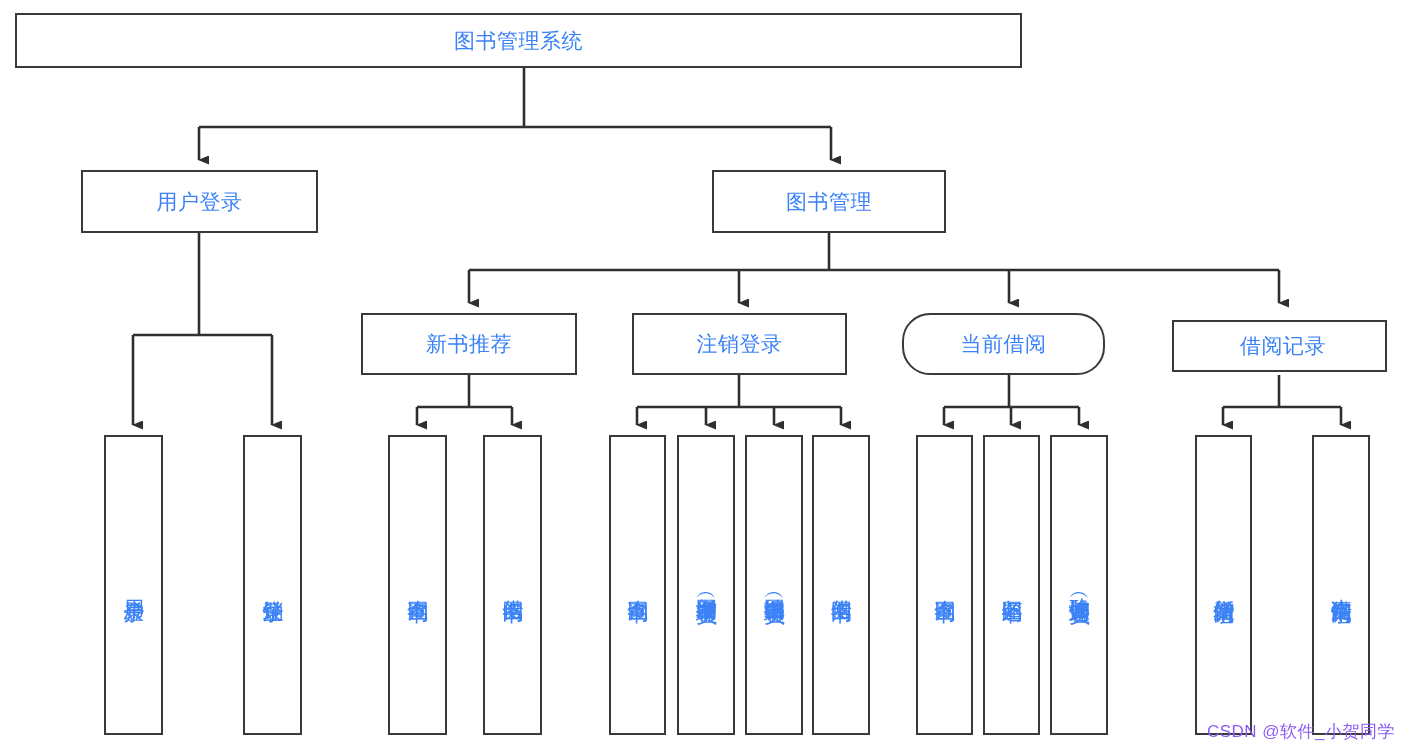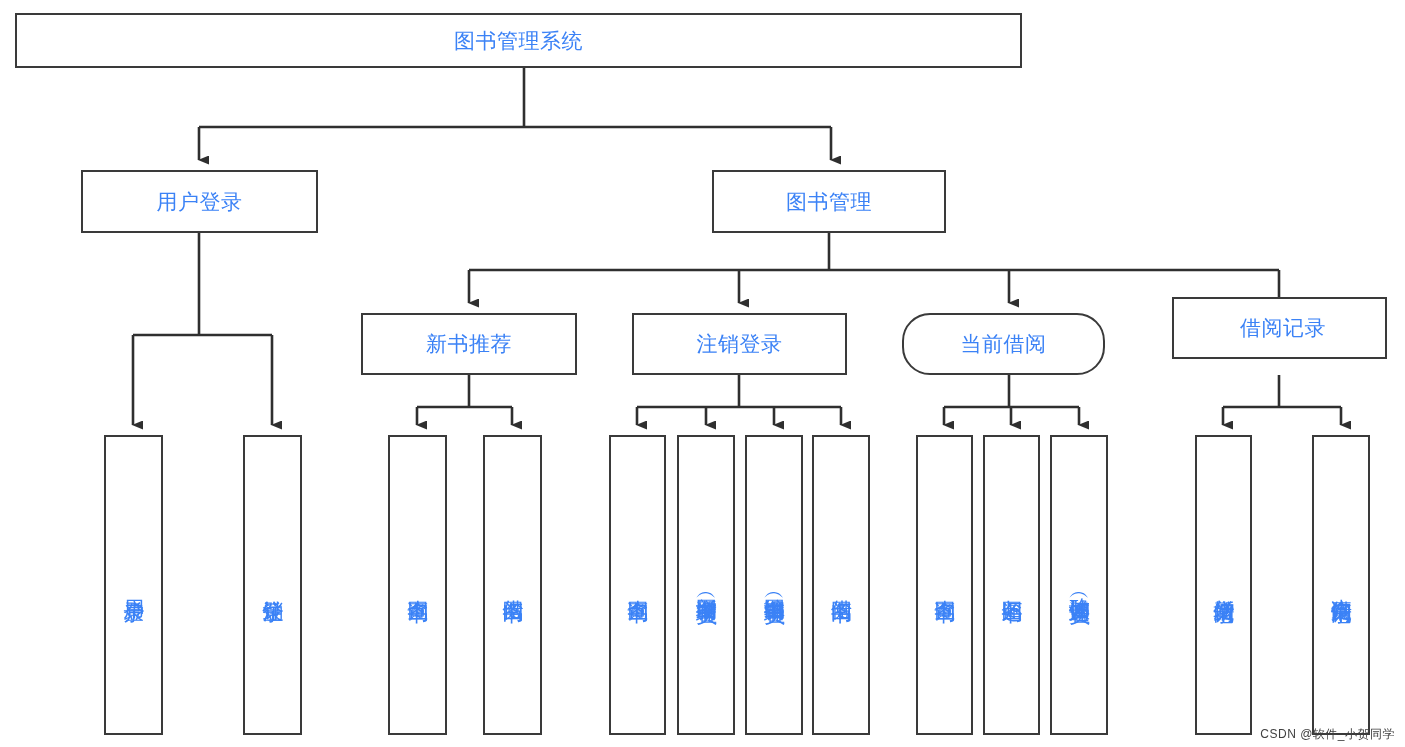--- a/index.html
+++ b/index.html
@@ -47,22 +47,22 @@
     font-size: 21px;
     line-height: 1.28;
     letter-spacing: 1px;
     white-space: nowrap;
     padding: 4px 0;
   }
   .watermark {
     position: absolute;
     right: 10px;
     bottom: 4px;
-    font-size: 12px;
-    color: #404040;
+    font-size: 17px;
+    color: #8b5cf6;
     letter-spacing: 0.5px;
     white-space: nowrap;
     z-index: 5;
     margin-left: 48px;
   }
 </style>
 </head>
 <body>
 
 <div id="canvas">
@@ -130,21 +130,21 @@
 
   <div class="node node-h" style="left: 712px; top: 170px; width: 234px; height: 63px;">
     <span>图书管理</span>
   </div>
   <div class="node node-h" style="left: 632px; top: 313px; width: 215px; height: 62px;">
     <span>注销登录</span>
   </div>
   <div class="node node-h" style="left: 902px; top: 313px; width: 203px; height: 62px; border-radius: 28px;">
     <span>当前借阅</span>
   </div>
-  <div class="node node-h" style="left: 1172px; top: 297px; width: 215px; height: 62px; padding-left: 7px;">
+  <div class="node node-h" style="left: 1172px; top: 320px; width: 215px; height: 52px; padding-left: 7px;">
     <span>借阅记录</span>
   </div>
 
   <div class="node node-v" style="left: 104px; top: 435px; width: 59px; height: 300px;">
     <span>用户登录</span>
   </div>
   <div class="node node-v" style="left: 243px; top: 435px; width: 59px; height: 300px;">
     <span>注销登录</span>
   </div>
   <div class="node node-v" style="left: 388px; top: 435px; width: 59px; height: 300px;">

